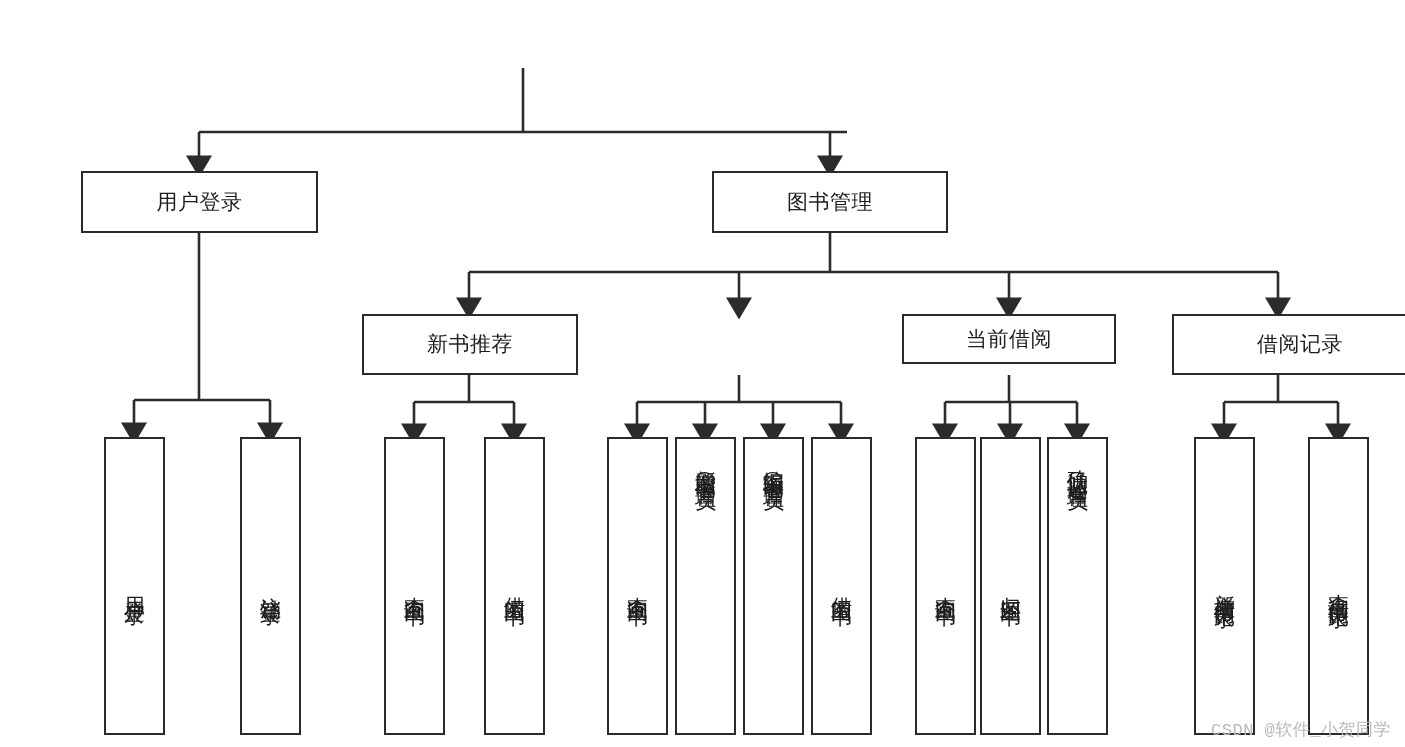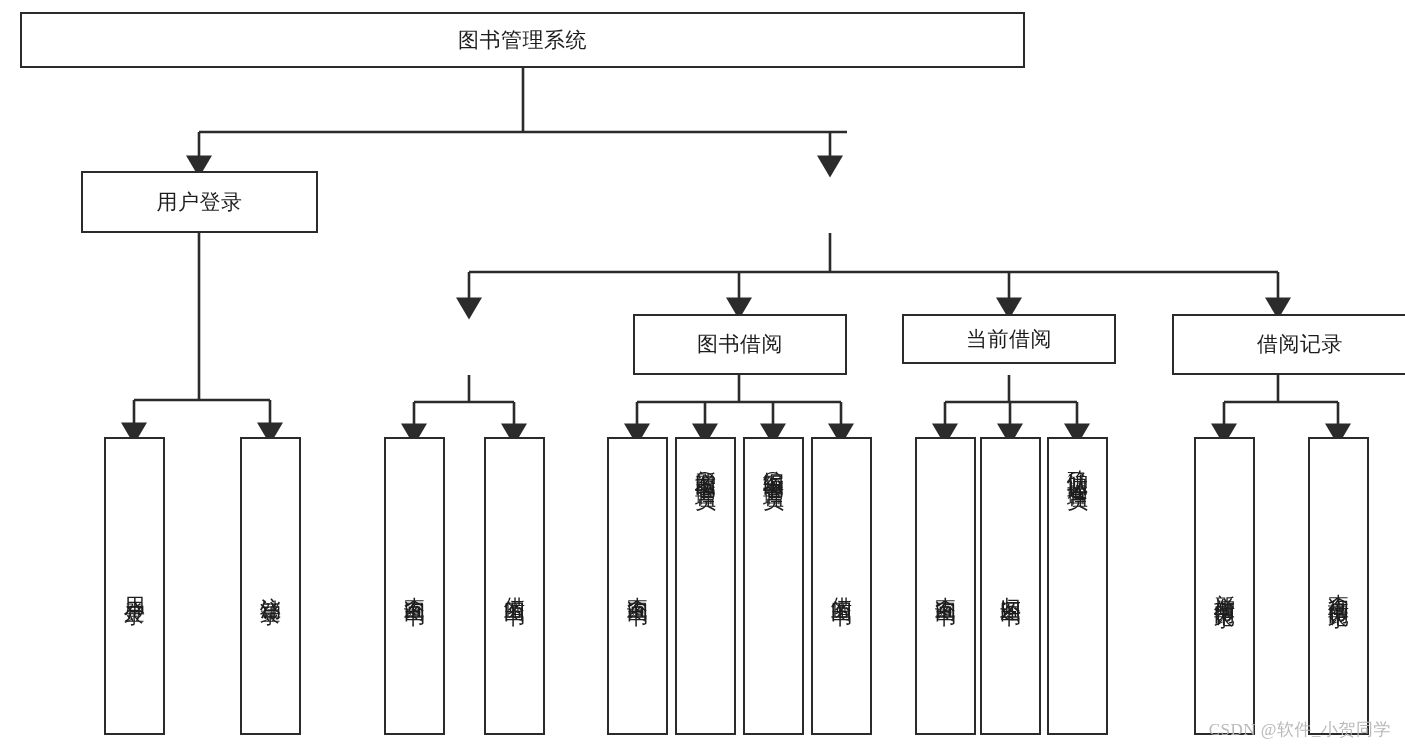--- a/index.html
+++ b/index.html
@@ -62,21 +62,21 @@
   }
   #watermark {
     position: absolute;
     right: 14px;
     bottom: 6px;
     font-size: 17px;
     color: #b9b9b9;
     letter-spacing: 0.5px;
     z-index: 6;
     white-space: nowrap;
-    font-family: Liberation Serif, serif;
+    font-family: Liberation Mono, monospace;
   }
 </style>
 </head>
 <body>
 
 <div id="canvas">
 
   <svg id="svg-layer" viewBox="0 0 1405 747" xmlns="http://www.w3.org/2000/svg">
     <defs>
       <marker id="arrow" markerWidth="9" markerHeight="10" refX="1" refY="5" orient="auto" markerUnits="strokeWidth">
@@ -120,33 +120,33 @@
       <path d="M1010,402 L1010,426" marker-end="url(#arrow)"></path>
       <path d="M1077,402 L1077,426" marker-end="url(#arrow)"></path>
 
       <path d="M1278,375 L1278,402"></path>
       <path d="M1224,402 L1338,402"></path>
       <path d="M1224,402 L1224,426" marker-end="url(#arrow)"></path>
       <path d="M1338,402 L1338,426" marker-end="url(#arrow)"></path>
     </g>
   </svg>
 
-  <div class="node horiz" style="left:20px; top:12px; width:1005px; height:56px;">
-    <span class="node-label">图书管理系统</span>
-  </div>
 
   <div class="node horiz" style="left:81px; top:171px; width:237px; height:62px;">
     <span class="node-label">用户登录</span>
   </div>
 
-
-
-  <div class="node horiz" style="left:633px; top:314px; width:214px; height:61px;">
-    <span class="node-label">图书借阅</span>
-  </div>
+  <div class="node horiz" style="left:712px; top:171px; width:236px; height:62px;">
+    <span class="node-label">图书管理</span>
+  </div>
+
+  <div class="node horiz" style="left:362px; top:314px; width:216px; height:61px;">
+    <span class="node-label">新书推荐</span>
+  </div>
+
 
   <div class="node horiz" style="left:902px; top:314px; width:214px; height:50px;">
     <span class="node-label">当前借阅</span>
   </div>
 
   <div class="node horiz" style="left:1172px; top:314px; width:256px; height:61px;">
     <span class="node-label">借阅记录</span>
   </div>
 
   <div class="node vert mid" style="left:104px; top:437px; width:61px; height:298px;">

